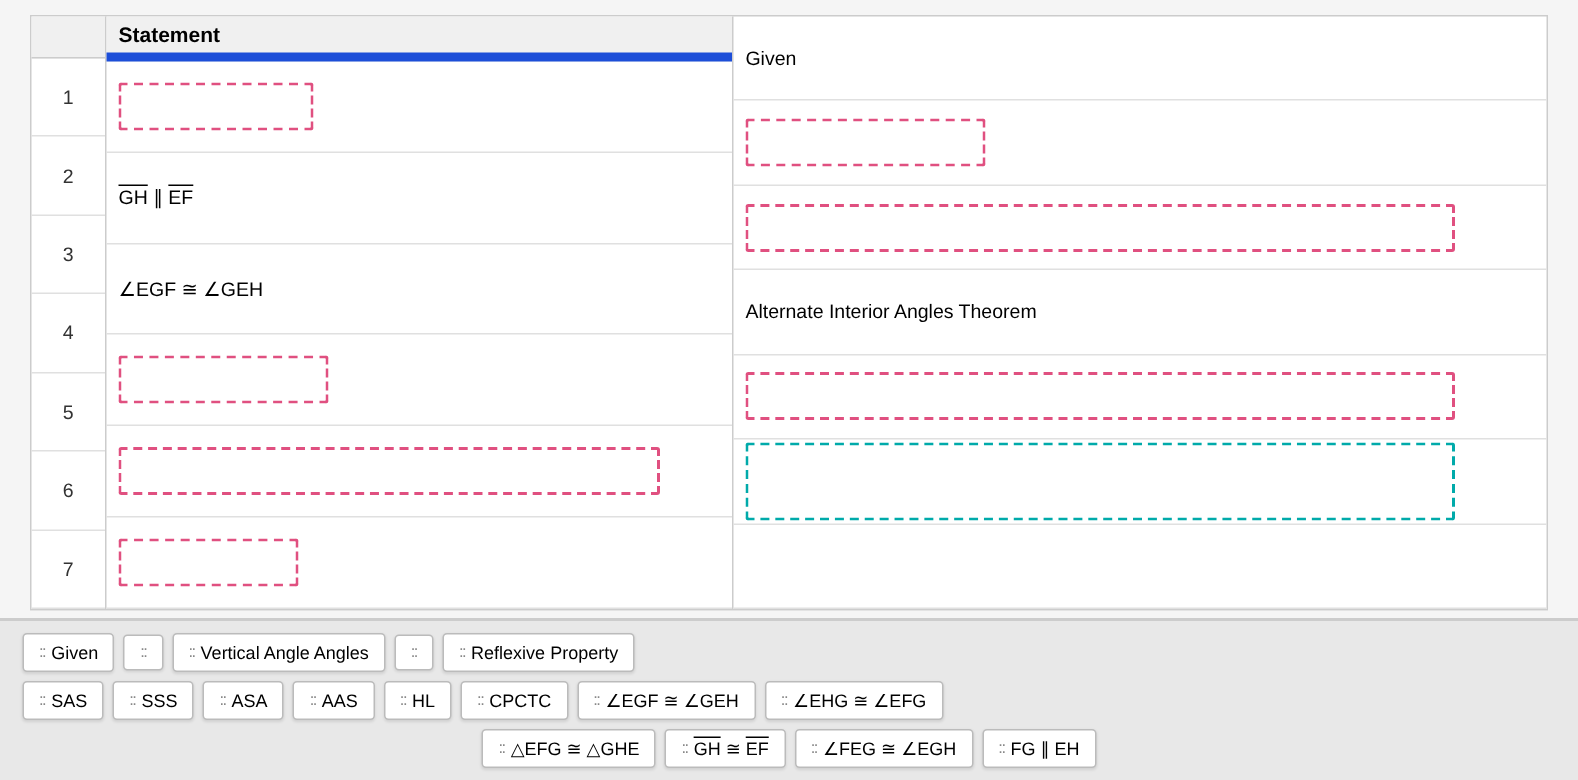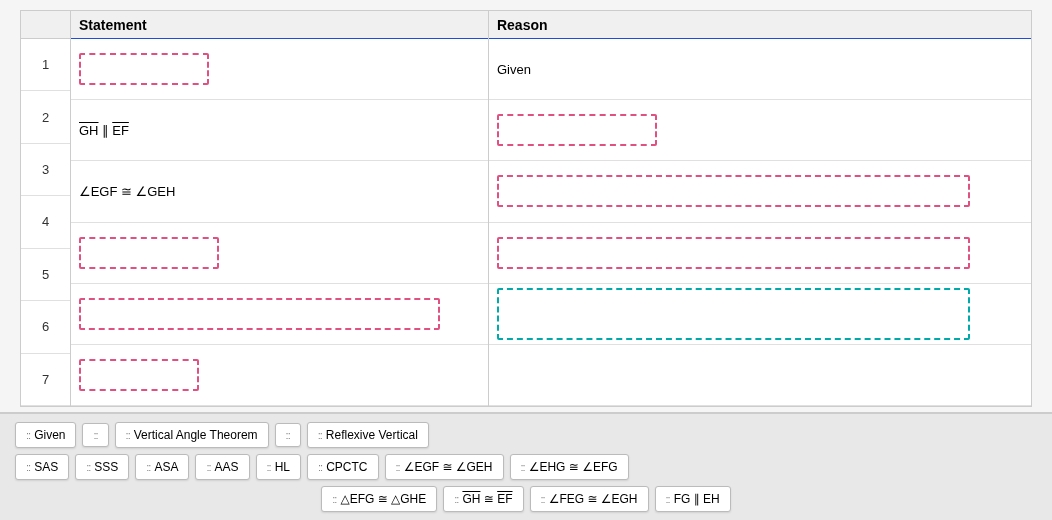--- a/index.html
+++ b/index.html
@@ -33,21 +33,21 @@
       width: 100%;
       border: 1px solid #ccc;
       background: #fff;
     }
 
     .table-header {
       background: #f0f0f0;
       font-weight: bold;
       font-size: 14px;
       padding: 4px 8px;
-      border-bottom: 1px solid #1d4ed8;
+      border-bottom: 6px solid #1d4ed8;
       min-height: 28px;
       display: flex;
       align-items: center;
     }
 
     .num-header {
       background: #f0f0f0;
       padding: 4px 8px;
       border-bottom: 1px solid #ccc;
       min-height: 28px;
@@ -204,34 +204,36 @@
         <div class="stmt-cell">
           <div class="drop-box-wide" style="height:32px;"></div>
         </div>
 
         <div class="stmt-cell">
           <div class="drop-box" style="width:120px;height:32px;"></div>
         </div>
       </div>
 
       <div style="flex:1.3;display:flex;flex-direction:column;">
-        <div class="table-header">Reason</div>
 
         <div class="reason-cell">
           <span>Given</span>
         </div>
 
         <div class="reason-cell">
           <div class="drop-box" style="width:160px;height:32px;"></div>
         </div>
 
         <div class="reason-cell">
           <div class="drop-box-wide" style="height:32px;"></div>
         </div>
 
+        <div class="reason-cell">
+          <span>Alternate Interior Angles Theorem</span>
+        </div>
 
         <div class="reason-cell">
           <div class="drop-box-wide" style="height:32px;"></div>
         </div>
 
         <div class="reason-cell">
           <div class="drop-box-teal" style="height:52px;"></div>
         </div>
 
         <div class="reason-cell"></div>
@@ -244,28 +246,28 @@
     <div class="tiles-row">
       <div class="tile">
         <span class="tile-dots">::</span>
         <span>Given</span>
       </div>
       <div class="tile">
         <span class="tile-dots">::</span>
       </div>
       <div class="tile">
         <span class="tile-dots">::</span>
-        <span>Vertical Angle Theorem</span>
-      </div>
-      <div class="tile">
-        <span class="tile-dots">::</span>
-      </div>
-      <div class="tile">
-        <span class="tile-dots">::</span>
-        <span>Reflexive Vertical</span>
+        <span>Vertical Angle Angles</span>
+      </div>
+      <div class="tile">
+        <span class="tile-dots">::</span>
+      </div>
+      <div class="tile">
+        <span class="tile-dots">::</span>
+        <span>Reflexive Property</span>
       </div>
     </div>
 
     <div class="tiles-row">
       <div class="tile">
         <span class="tile-dots">::</span>
         <span>SAS</span>
       </div>
       <div class="tile">
         <span class="tile-dots">::</span>

